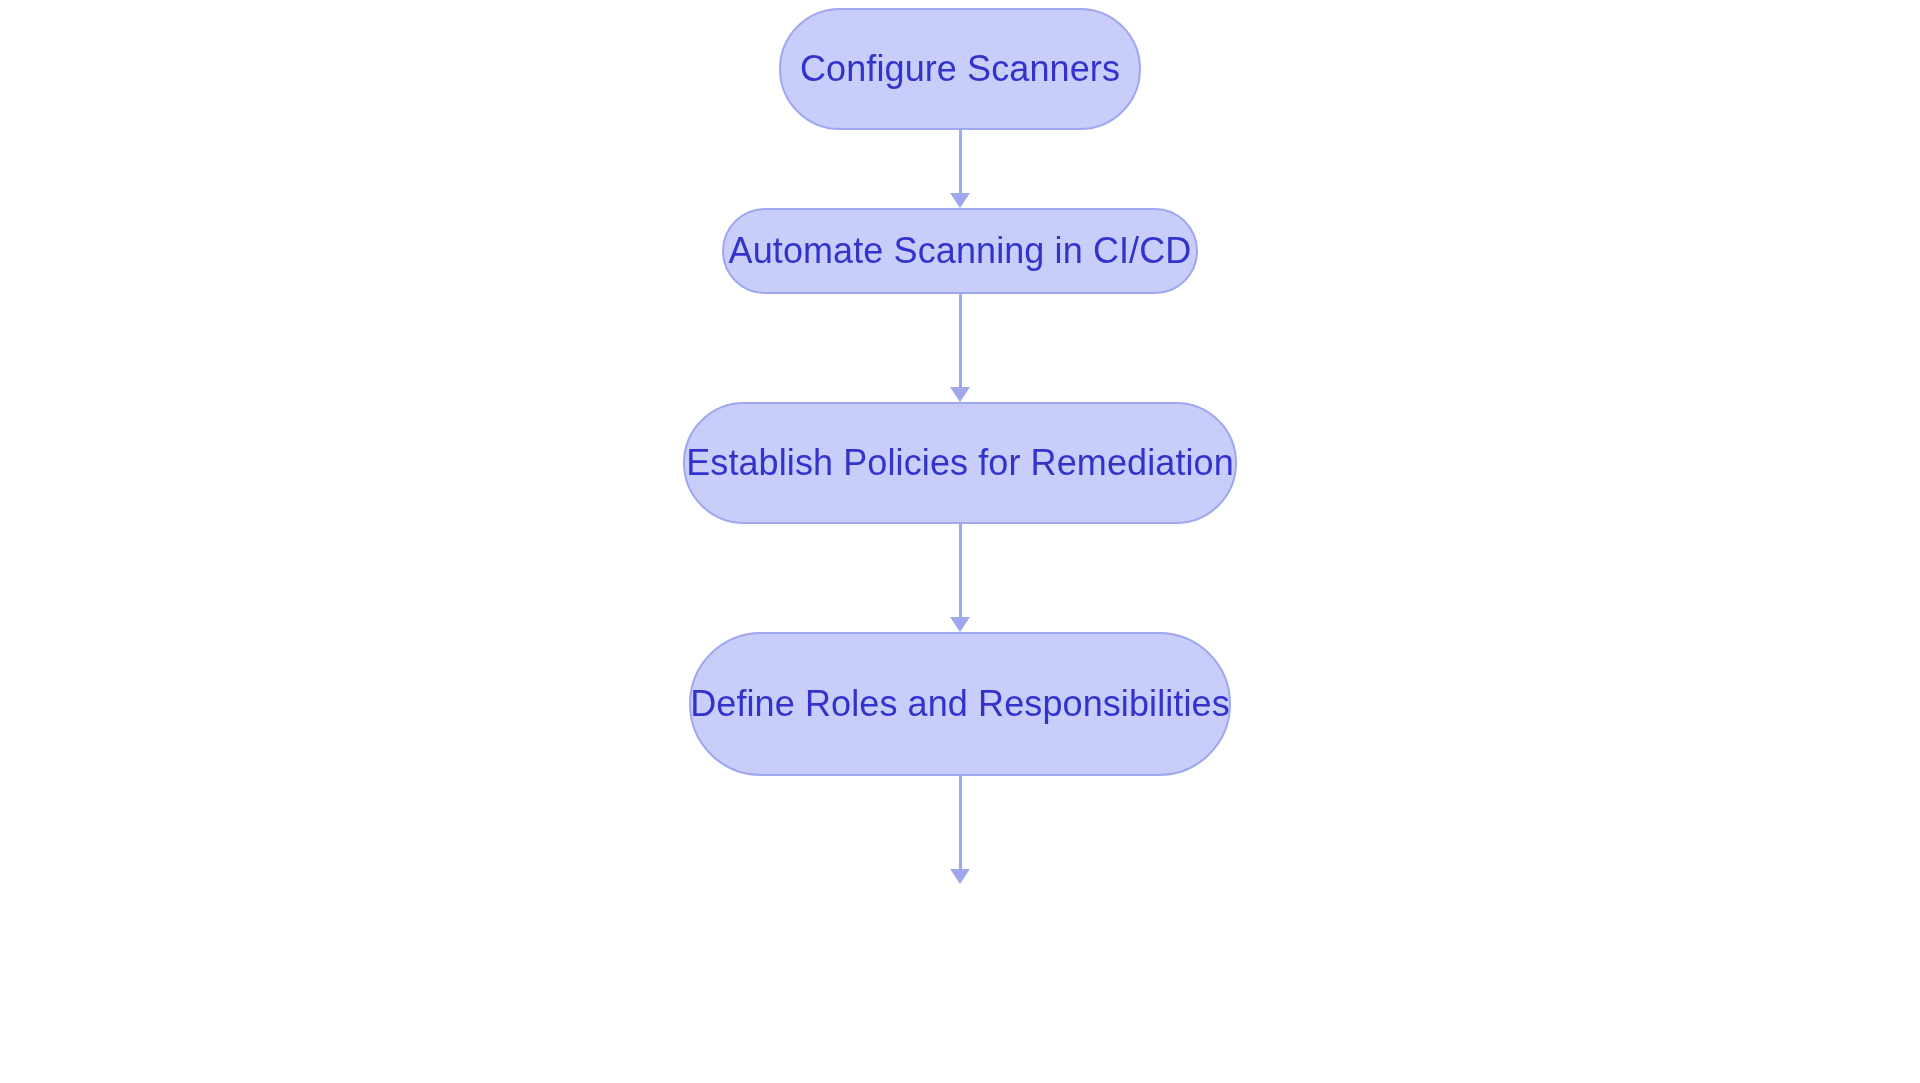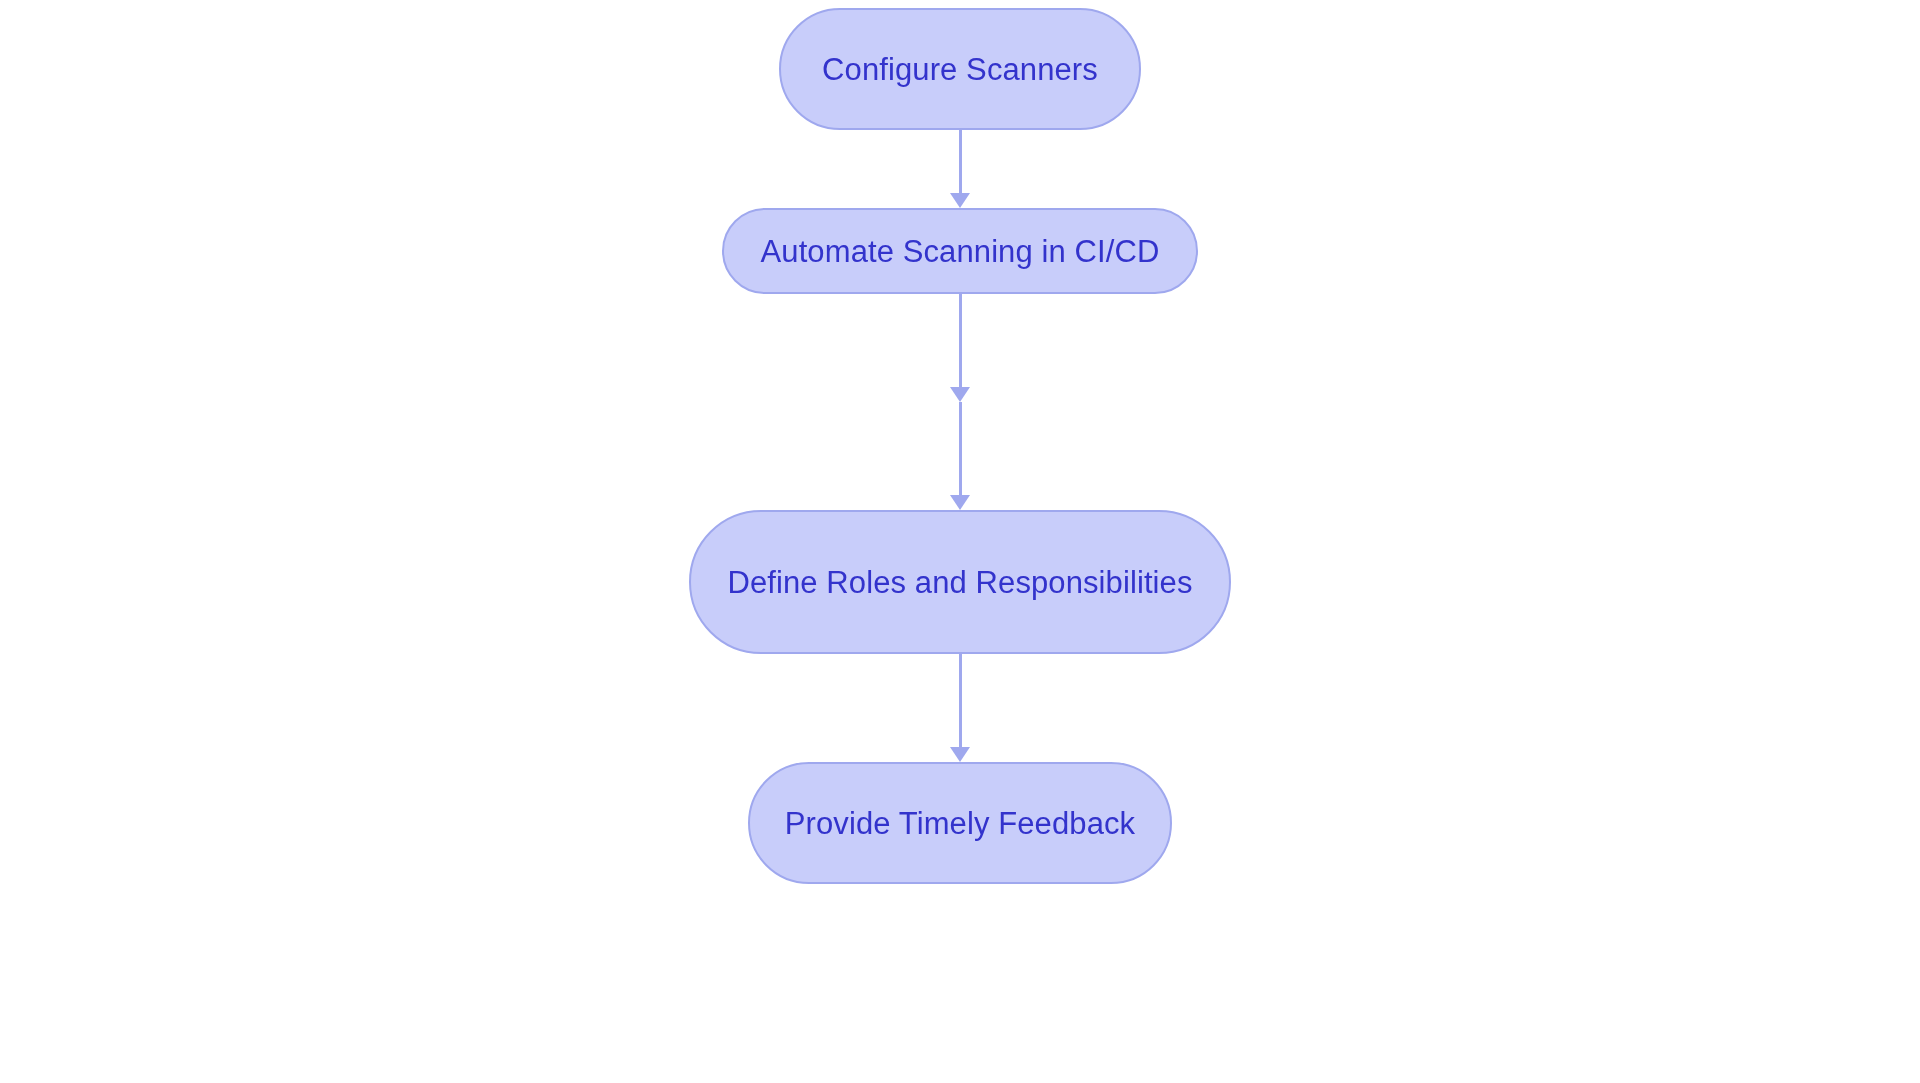--- a/index.html
+++ b/index.html
@@ -31,21 +31,21 @@
     display: flex;
     align-items: center;
     justify-content: center;
     background: #c8cdfa;
     border: 2px solid #9fa8ee;
     border-radius: 9999px;
     color: #3333cc;
     white-space: nowrap;
   }
   .node-label {
-    font-size: 31px;
+    font-size: 36px;
     font-weight: 400;
     letter-spacing: 0.1px;
     color: #3333cc;
     line-height: 1;
     text-align: right;
   }
 
   
   .node.n1 { width: 362px; height: 122px; }
   .node.n2 { width: 476px; height: 86px; }
@@ -100,32 +100,32 @@
 
   <div class="node n2">
     <span class="node-label">Automate Scanning in CI/CD</span>
   </div>
 
   <div class="connector c2">
     <div class="line"></div>
     <div class="arrow-head"></div>
   </div>
 
+  <div class="node n3">
+    <span class="node-label">Establish Policies for Remediation</span>
+  </div>
 
   <div class="connector c3">
     <div class="line"></div>
     <div class="arrow-head"></div>
   </div>
 
   <div class="node n4">
     <span class="node-label">Define Roles and Responsibilities</span>
   </div>
 
   <div class="connector c4">
     <div class="line"></div>
     <div class="arrow-head"></div>
   </div>
 
-  <div class="node n5">
-    <span class="node-label">Provide Timely Feedback</span>
-  </div>
 
 </div>
 
 </body></html>

